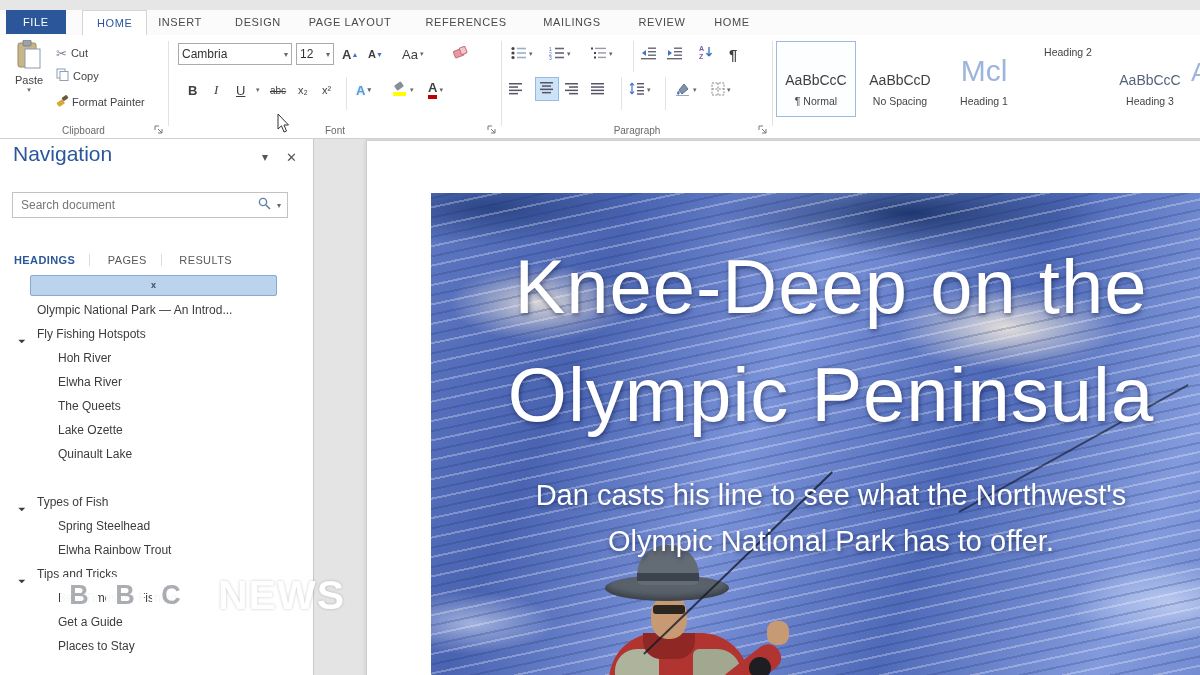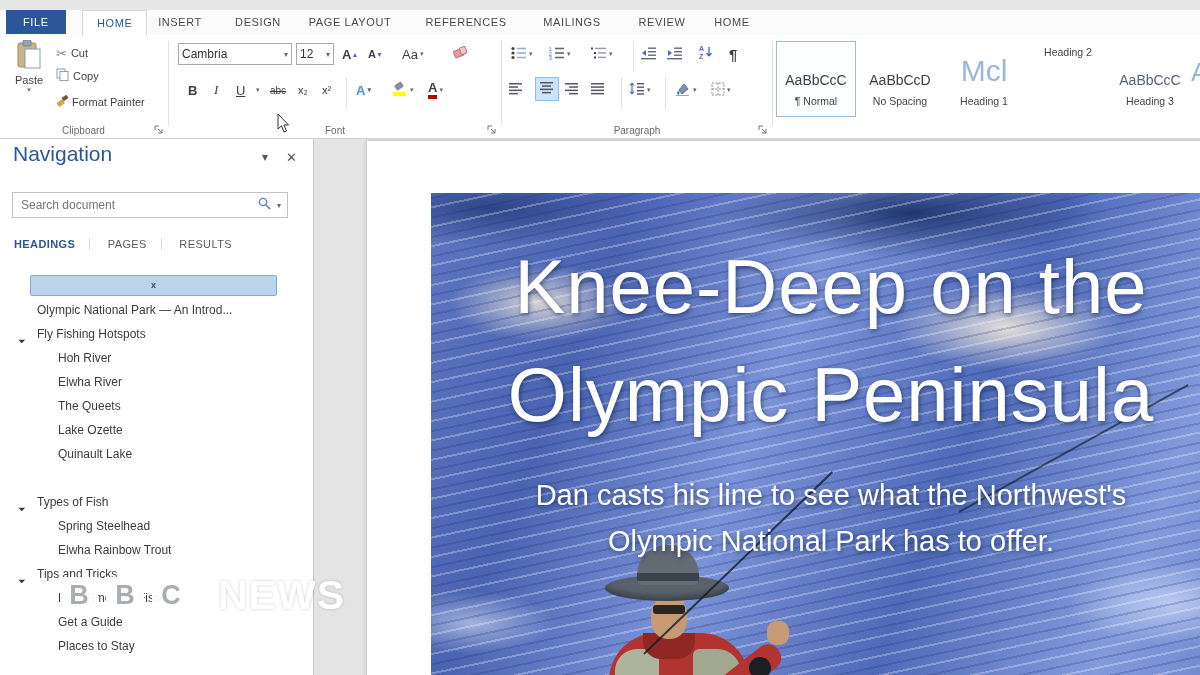--- a/index.html
+++ b/index.html
@@ -47,21 +47,21 @@
   #nav-title{position:absolute;left:13px;top:14px;font-size:21px;color:#2b579a;font-weight:400;}
   .nav-hicon{position:absolute;top:22px;font-size:12px;color:#555;}
   #searchbox{position:absolute;left:12px;top:64px;width:276px;height:26px;border:1px solid #c2c2c2;
              background:#fff;box-sizing:border-box;display:flex;align-items:center;padding:0 6px;}
   #searchbox input{border:none;outline:none;flex:1;font-size:12px;color:#333;
              font-family:"Liberation Sans",sans-serif;background:transparent;}
   #searchbox input::placeholder{color:#767676;}
   #navtabs{position:absolute;left:14px;top:110px;font-size:11px;letter-spacing:.4px;}
   .navtab{display:inline-block;margin-right:14px;padding-right:14px;color:#595959;
           border-right:1px solid #dcdcdc;}
-  .navtab:last-child{border-right:none;}
+  .navtab:last-child{border-right:none;margin-top:16px;}
   .navtab.active{color:#2b579a;font-weight:bold;}
   #navlist{position:absolute;left:0;top:140px;right:0;bottom:0;font-size:12px;color:#3c3c3c;}
   .nitem{position:absolute;left:0;right:0;height:24px;line-height:24px;white-space:nowrap;}
   .nitem .tri{position:absolute;left:20px;top:9px;width:0;height:0;
               border-left:7px solid transparent;border-top:7px solid transparent;
               border-bottom:7px solid #3c3c3c;transform:rotate(45deg) scale(.7);}
   .lv1{padding-left:37px;} .lv2{padding-left:58px;}
   #sel-heading{position:absolute;left:30px;width:247px;height:21px;background:#bcd3ee;
                border:1px solid #86aad4;border-radius:2px;box-sizing:border-box;
                text-align:center;font-size:9px;line-height:19px;color:#3a4a63;font-weight:bold;}

